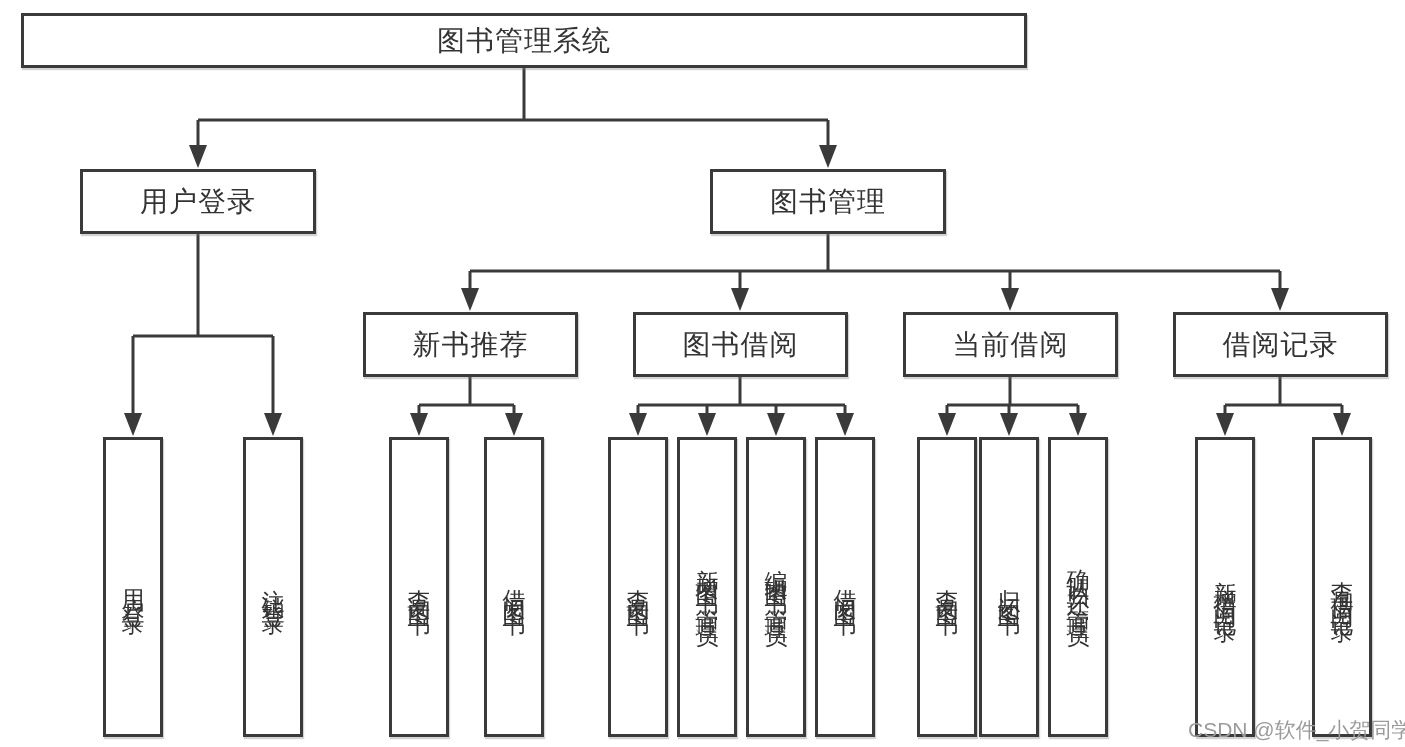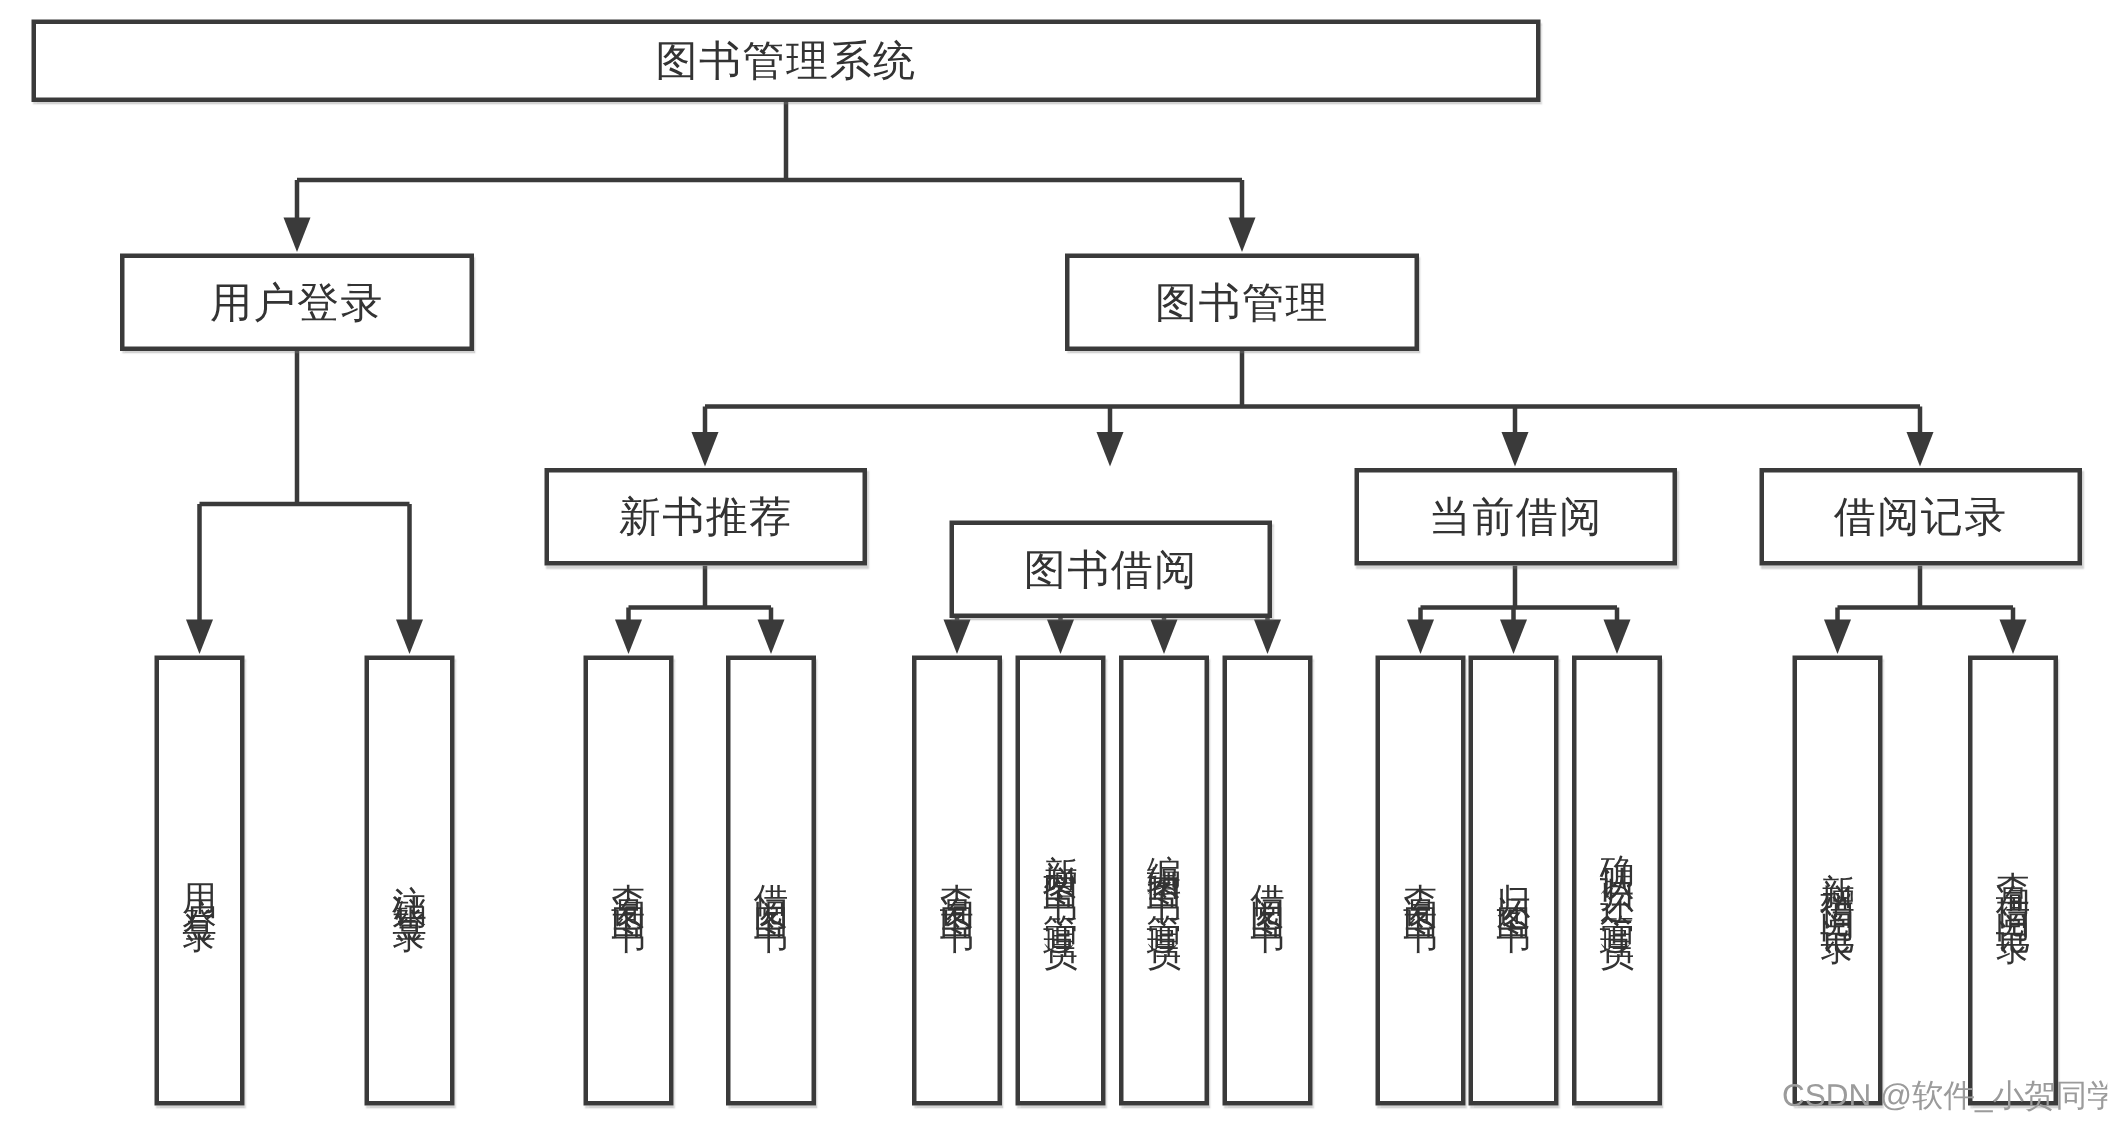--- a/index.html
+++ b/index.html
@@ -130,21 +130,21 @@
   <div class="hbox" style="left:80px;top:169px;width:236px;height:65px;">
     <span>用户登录</span>
   </div>
   <div class="hbox" style="left:710px;top:169px;width:236px;height:65px;">
     <span>图书管理</span>
   </div>
 
   <div class="hbox" style="left:363px;top:312px;width:215px;height:65px;">
     <span>新书推荐</span>
   </div>
-  <div class="hbox" style="left:633px;top:312px;width:215px;height:65px;margin-top:35px;">
+  <div class="hbox" style="left:633px;top:312px;width:215px;height:65px;">
     <span>图书借阅</span>
   </div>
   <div class="hbox" style="left:903px;top:312px;width:215px;height:65px;align-items:center;">
     <span>当前借阅</span>
   </div>
   <div class="hbox" style="left:1173px;top:312px;width:215px;height:65px;">
     <span>借阅记录</span>
   </div>
 
   <div class="vbox" style="left:103px;">

